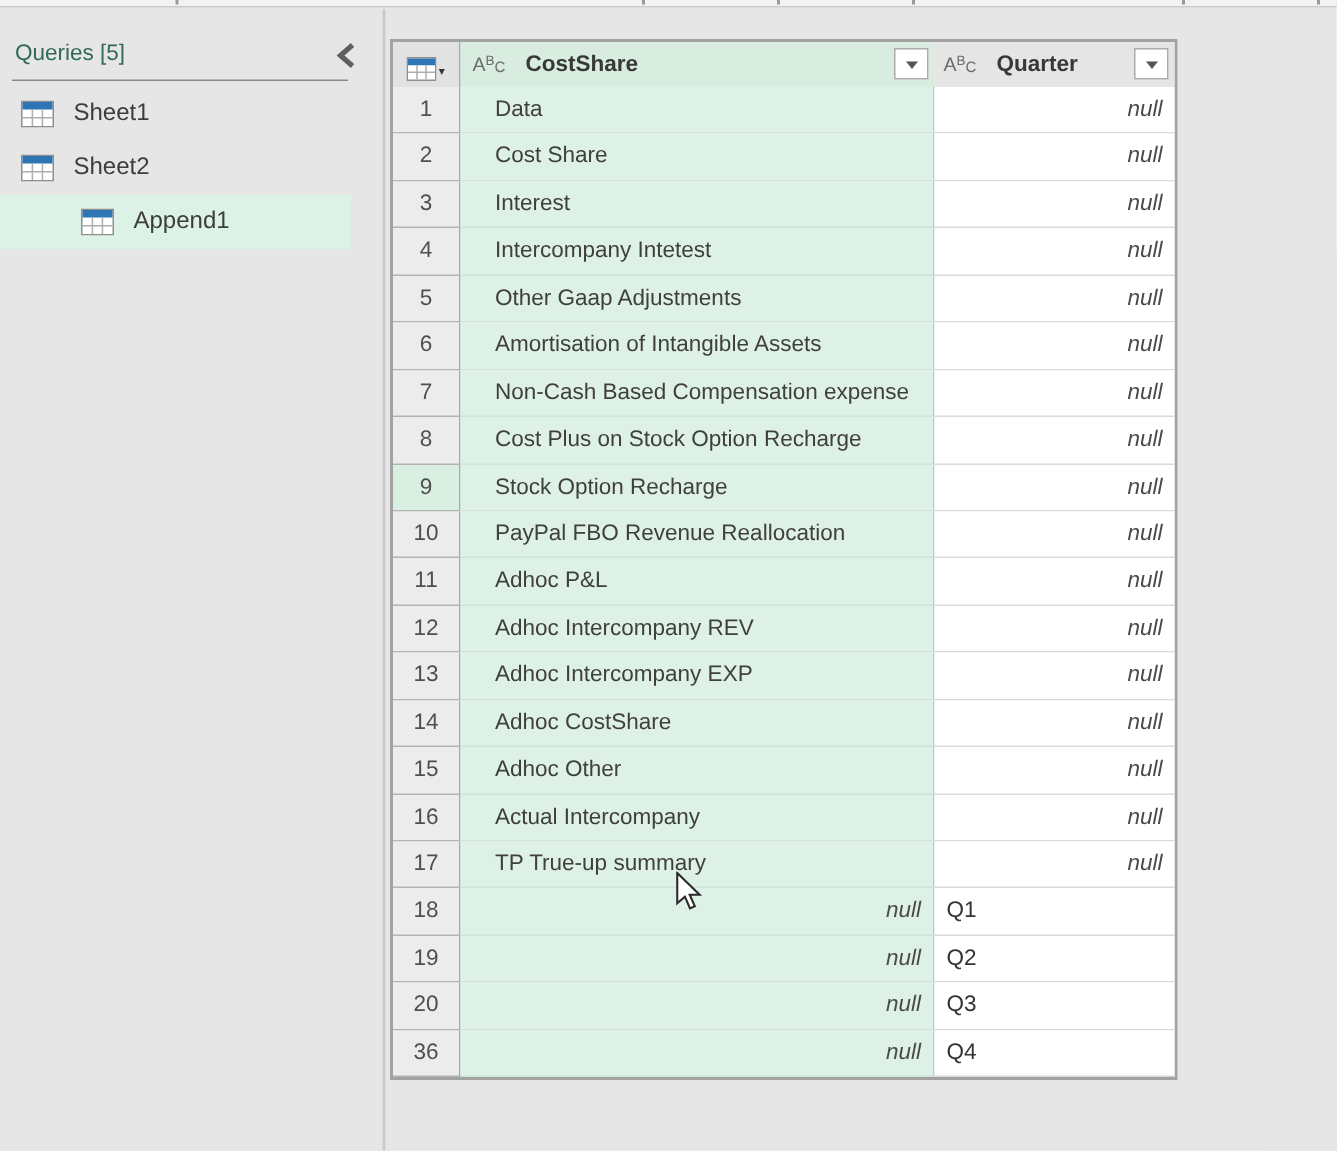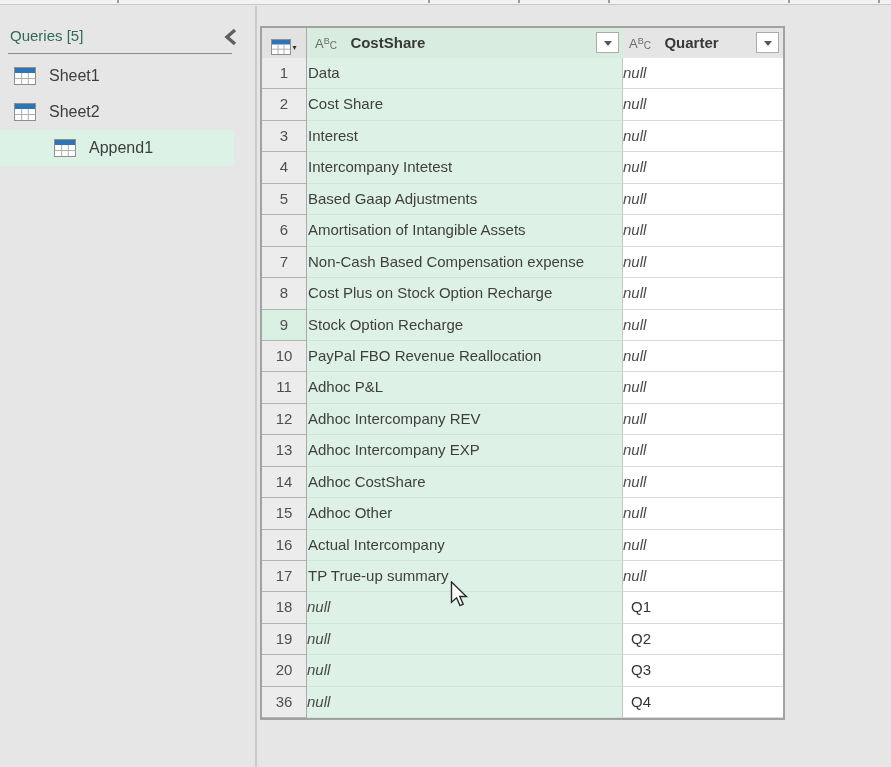--- a/index.html
+++ b/index.html
@@ -46,24 +46,24 @@
     justify-content:center; cursor:pointer; }
   .filter-btn .tri { width:0; height:0; border-left:4.5px solid transparent;
     border-right:4.5px solid transparent; border-top:5.5px solid #555; margin-top:2px; }
 
   .row { display:flex; height:31.45px; }
   .row > div { height:31.45px; line-height:30.5px; font-size:15px; overflow:hidden; white-space:nowrap; }
   .cell-num { width:45px; background:#ececec; border-right:1px solid #a9a9a9;
     border-bottom:1px solid #b3b3b3; text-align:center; color:#4f4f4f; cursor:pointer; }
   .cell-num.active { background:#d9efe2; }
   .cell-cat { width:316px; background:#def1e6; border-right:1px solid #c6c6c6;
-    border-bottom:1px solid #cfe3d6; padding-left:1px; color:#3f3f3f; cursor:cell; }
+    border-bottom:1px solid #cfe3d6; padding-left:23px; color:#3f3f3f; cursor:cell; }
   .cell-qtr { width:160px; background:#ffffff; border-bottom:1px solid #d9d9d9;
     padding-left:8px; color:#333; cursor:cell; }
-  .null-val { font-style:italic; color:#4a4a4a; text-align:left;
+  .null-val { font-style:italic; color:#4a4a4a; text-align:right;
     padding-right:8px !important; padding-left:0 !important; }
 
   .cursor-overlay { position:absolute; left:450px; top:581px; pointer-events:none; z-index:50; }
 </style>
 </head>
 <body>
 
 <div class="top-strip">
   <span class="tick" style="left:117px"></span>
   <span class="tick" style="left:428px"></span>
@@ -169,21 +169,21 @@
     <div class="cell-cat">Interest</div>
     <div class="cell-qtr null-val">null</div>
   </div>
       <div class="row">
     <div class="cell-num">4</div>
     <div class="cell-cat">Intercompany Intetest</div>
     <div class="cell-qtr null-val">null</div>
   </div>
       <div class="row">
     <div class="cell-num">5</div>
-    <div class="cell-cat">Based Gaap Adjustments</div>
+    <div class="cell-cat">Other Gaap Adjustments</div>
     <div class="cell-qtr null-val">null</div>
   </div>
       <div class="row">
     <div class="cell-num">6</div>
     <div class="cell-cat">Amortisation of Intangible Assets</div>
     <div class="cell-qtr null-val">null</div>
   </div>
       <div class="row">
     <div class="cell-num">7</div>
     <div class="cell-cat">Non-Cash Based Compensation expense</div>

